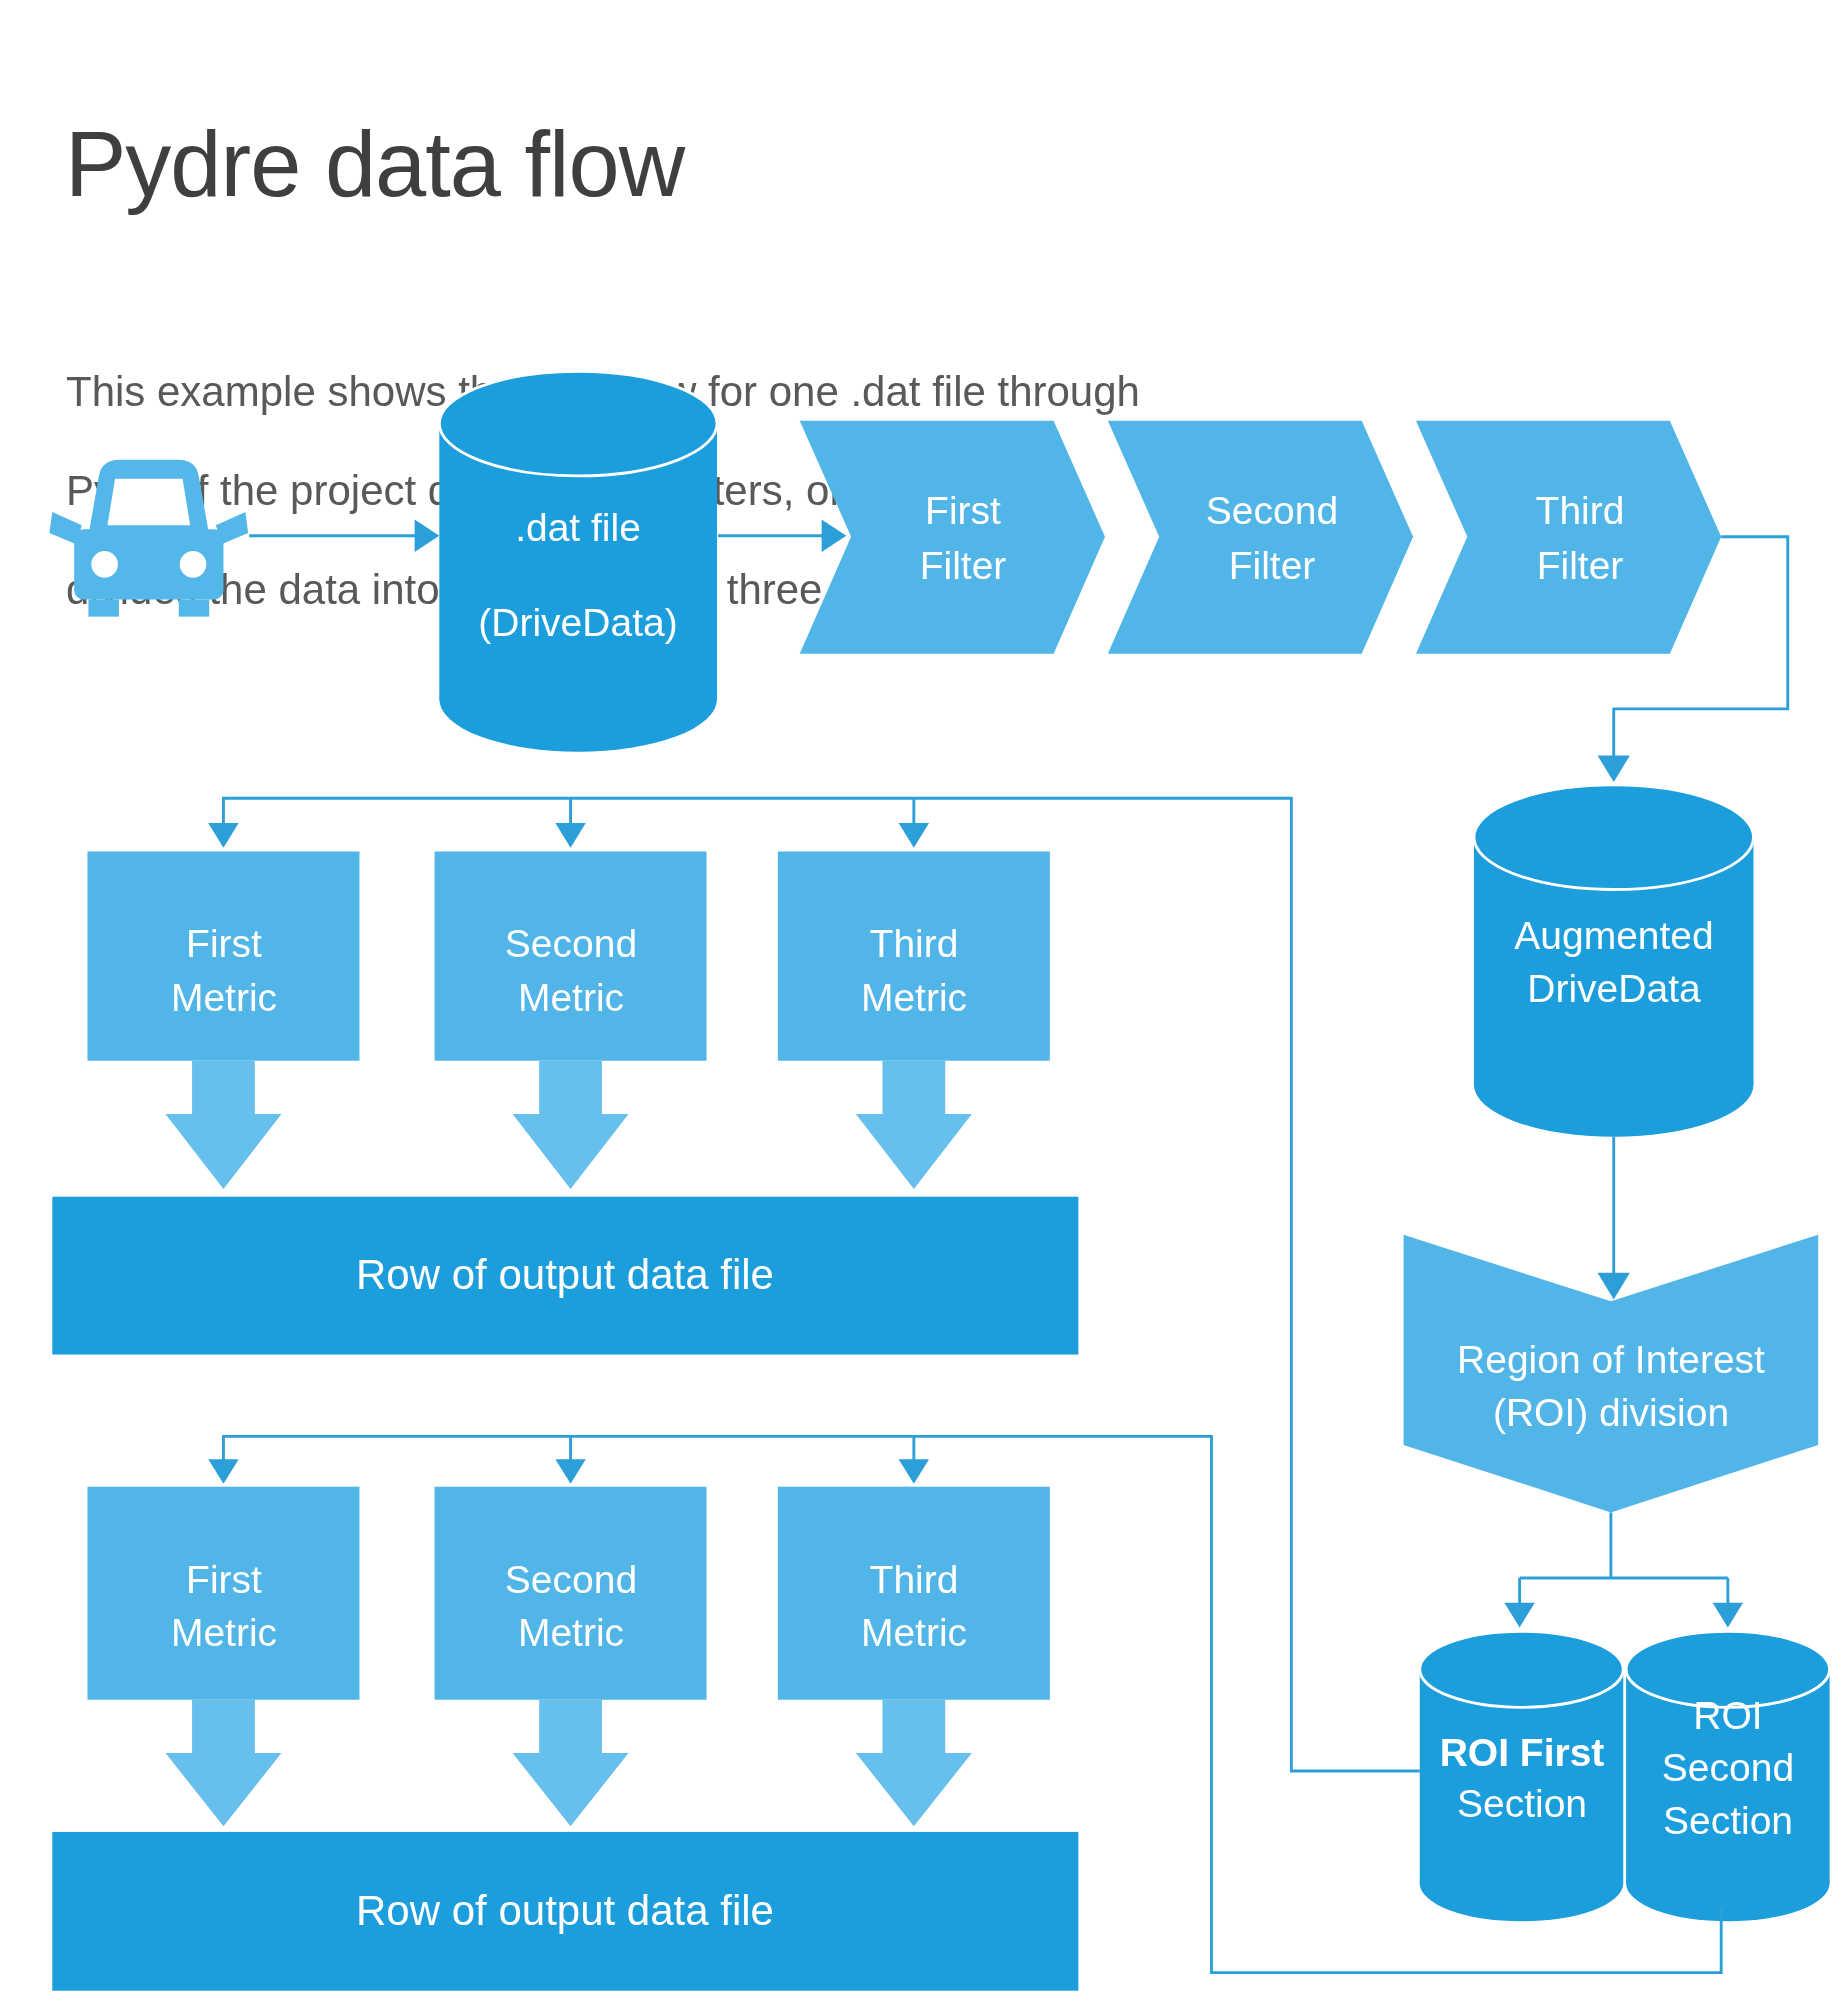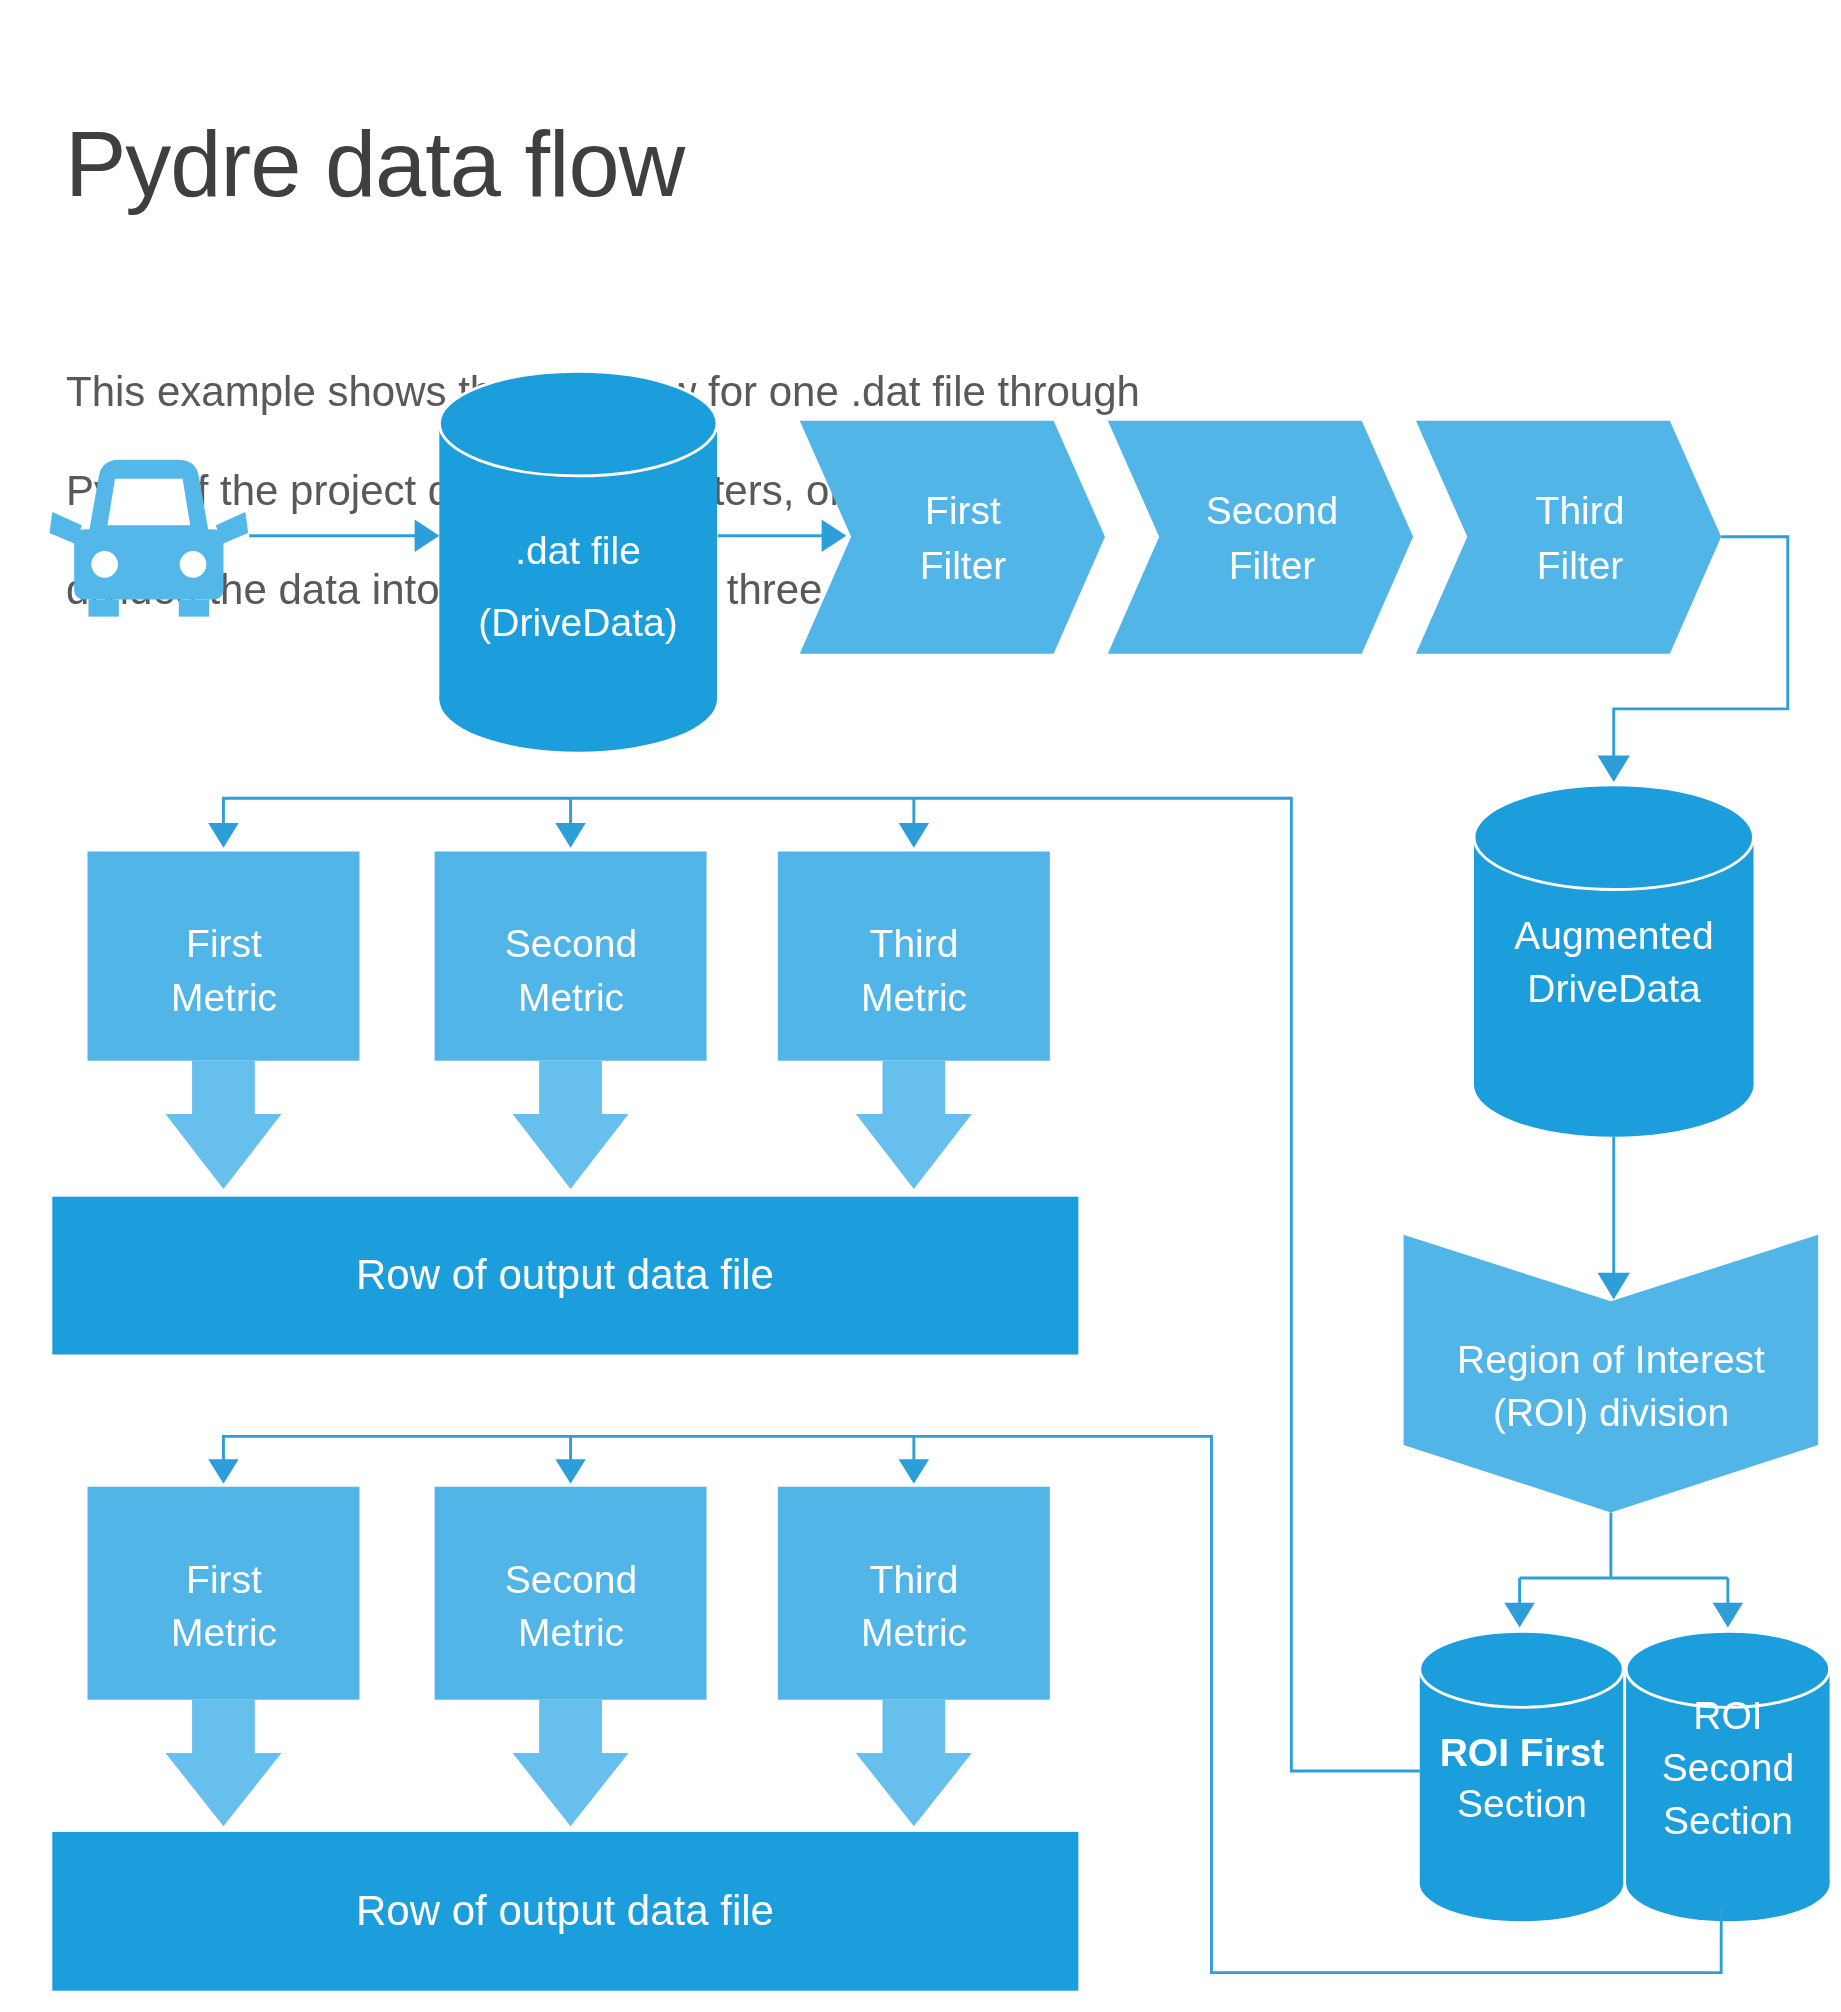--- a/index.html
+++ b/index.html
@@ -147,21 +147,21 @@
       <polygon class="shape-arrow" points="567,1787 567,1843 539,1843 600,1920 661,1843 633,1843 633,1787"></polygon>
     </g>
     <g>
       <rect class="shape-light" x="818" y="1563" width="286" height="224"></rect>
       <polygon class="shape-arrow" points="928,1787 928,1843 900,1843 961,1920 1022,1843 994,1843 994,1787"></polygon>
     </g>
 
     <rect class="shape-dark" x="55" y="1926" width="1079" height="167"></rect>
   </svg>
 
-  <div class="lbl" style="left:578px;top:551px;">.dat file</div>
+  <div class="lbl" style="left:578px;top:528px;">.dat file</div>
   <div class="lbl" style="left:578px;top:579px;margin-top:44px;">(DriveData)</div>
 
   <div class="lbl" style="left:963px;top:511px;">First</div>
   <div class="lbl" style="left:963px;top:566px;">Filter</div>
   <div class="lbl" style="left:1272px;top:511px;">Second</div>
   <div class="lbl" style="left:1272px;top:566px;">Filter</div>
   <div class="lbl" style="left:1580px;top:511px;">Third</div>
   <div class="lbl" style="left:1580px;top:566px;">Filter</div>
 
   <div class="lbl" style="left:1614px;top:936px;">Augmented</div>

